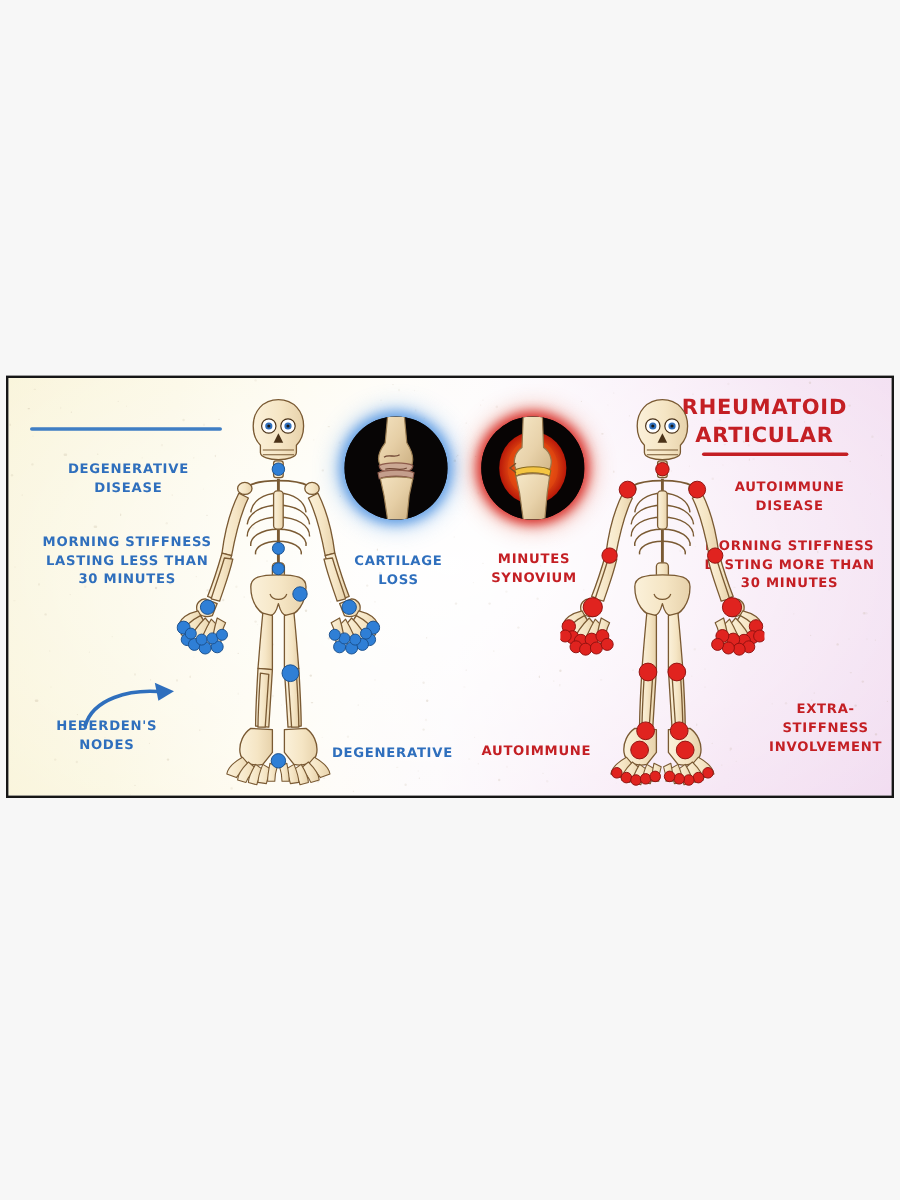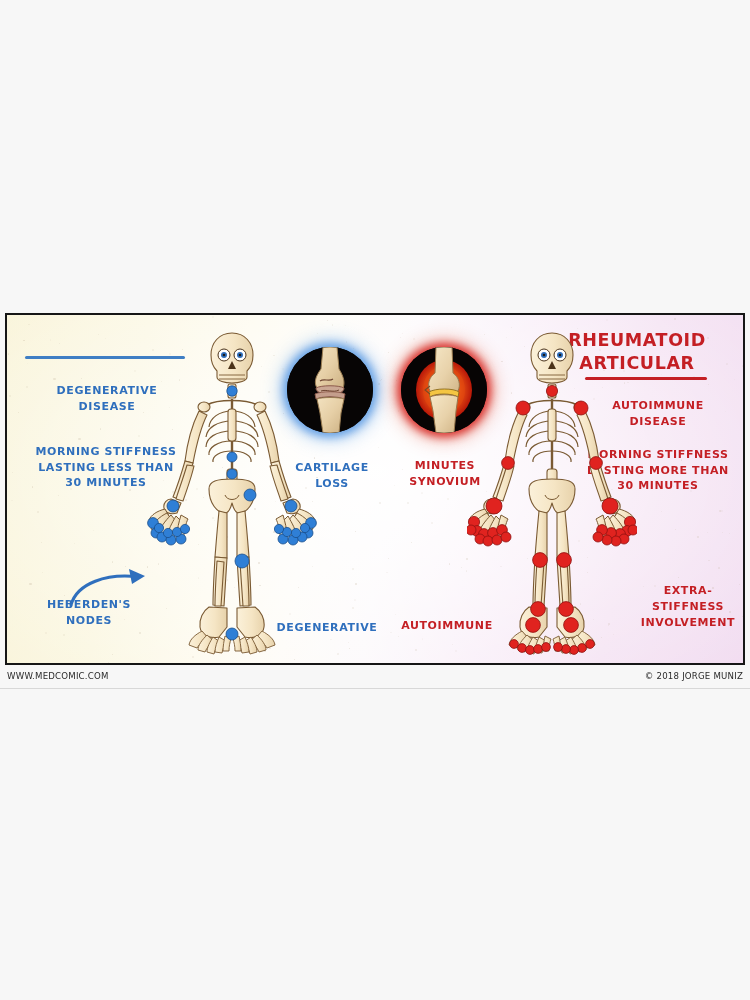--- a/index.html
+++ b/index.html
@@ -717,19 +717,14 @@
           <circle cx="115" cy="319" r="4.4"></circle>
           <circle cx="107" cy="321" r="4.4"></circle>
           <circle cx="99" cy="320" r="4.4"></circle>
           <circle cx="91" cy="318" r="4.4"></circle>
         </g>
       </svg>
     </div>
 
   </div>
 
-  <div class="footer">
-    <div class="site">WWW.MEDCOMIC.COM</div>
-    <div class="cpy">© 2018 JORGE MUNIZ</div>
-    <div class="line"></div>
-  </div>
 
 </div>
 
 </body></html>

